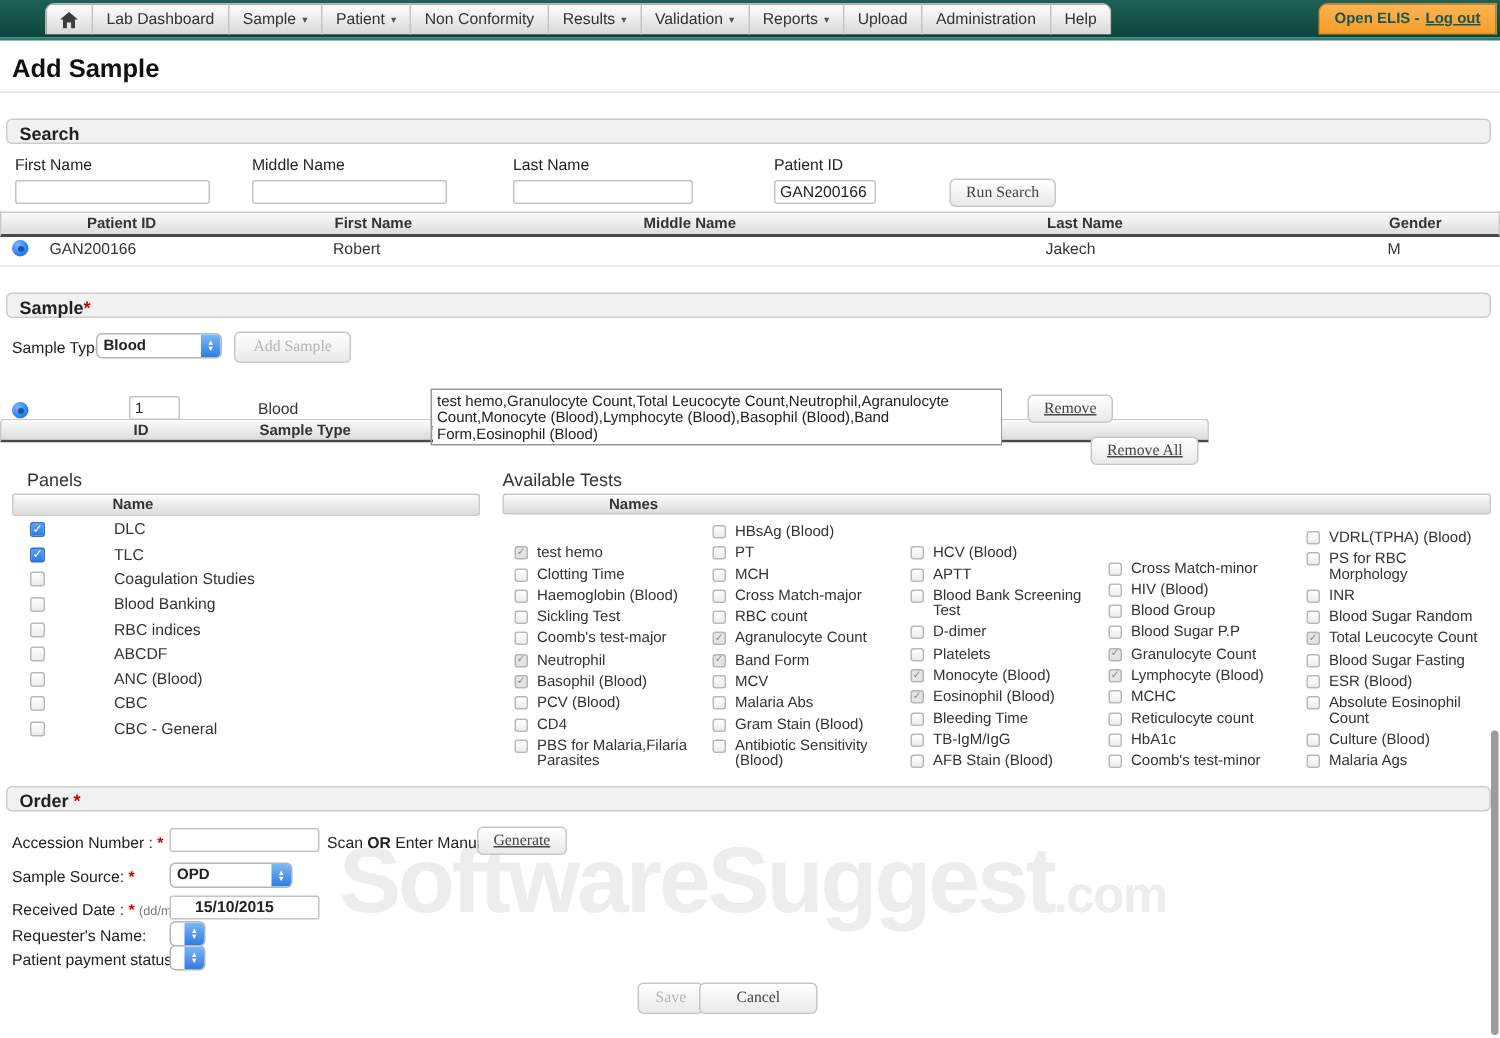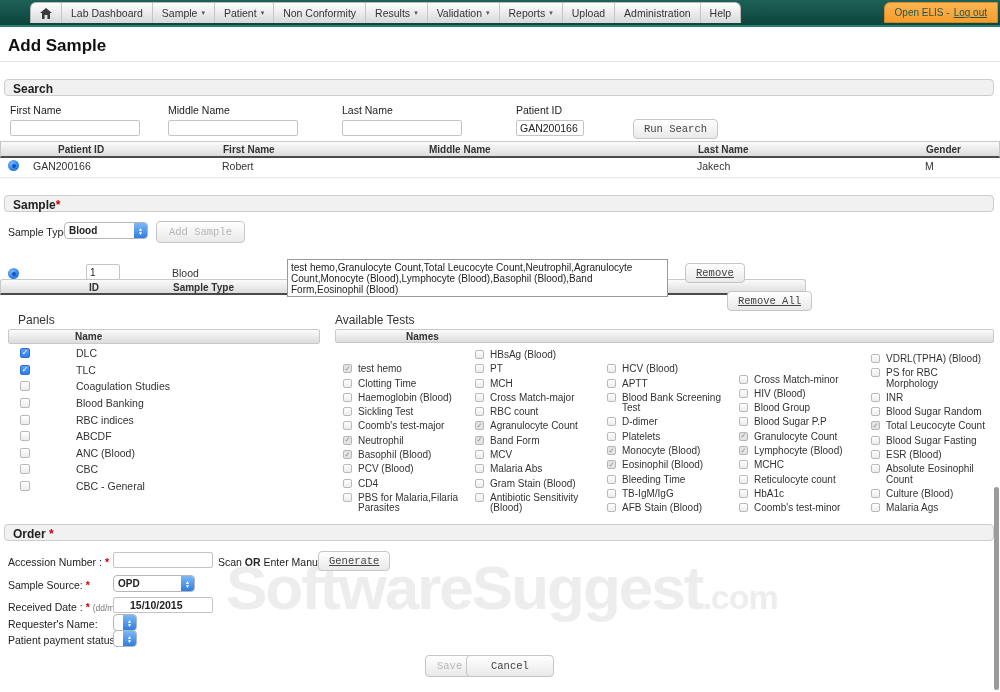--- a/index.html
+++ b/index.html
@@ -15,36 +15,36 @@
   .menubar { position:absolute; top:2px; left:30px; height:21px; display:flex; align-items:stretch;
     background:linear-gradient(#fefefe,#d8d8d8); border:1px solid #b9b9b9; border-bottom:none;
     border-radius:6px 6px 0 0; }
   .menu-item { display:flex; align-items:center; gap:4px; padding:0 9px; font-size:10.5px; color:#333;
     border-right:1px solid #c6c6c6; white-space:nowrap; cursor:pointer; }
   .menu-item:last-child { border-right:none; }
   .caret { font-size:7px; color:#555; }
   .home-cell { display:flex; align-items:center; padding:0 9px; border-right:1px solid #c6c6c6; cursor:pointer; }
   .logout-tab { position:absolute; top:2px; right:2px; height:21px; display:flex; align-items:center;
     padding:0 10px; background:linear-gradient(#fbb452,#f79d2a); border:1px solid #d4882a;
-    border-radius:6px 0 0 0; font-size:10px; font-weight:normal; color:#1d564d; white-space:nowrap; }
+    border-radius:6px 0 0 0; font-size:10px; font-weight:bold; color:#1d564d; white-space:nowrap; }
   .logout-link { text-decoration:underline; margin-left:4px; cursor:pointer; }
 
   
   .page-title { position:absolute; top:36px; left:8px; font-size:17px; font-weight:bold; color:#111; }
   .title-rule { position:absolute; top:61px; left:0; width:1000px; border-top:1px solid #e2e2e2; }
   .section-bar { position:absolute; left:4px; width:990px; height:17px; background:#f1f1f1;
     border:1px solid #ccc; border-radius:4px; padding:2px 8px; font-size:12px; font-weight:bold; color:#222; }
   .req { color:#cc0000; font-weight:bold; }
 
   
   .f-label { position:absolute; font-size:10.5px; color:#222; white-space:nowrap; }
   .t-input { position:absolute; height:16px; border:1px solid #c4c4c4; border-radius:2px;
     font-family:"Liberation Sans",sans-serif; font-size:10.5px; padding:1px 3px; color:#222; background:#fff; }
   .btn { position:absolute; background:linear-gradient(#ffffff,#e9e9e9); border:1px solid #c6c6c6;
-    border-radius:4px; font-family:Liberation Mono, monospace; font-size:10.5px; color:#444;
+    border-radius:4px; font-family:Liberation Serif, serif; font-size:10.5px; color:#444;
     padding:3px 10px; cursor:pointer; white-space:nowrap; }
   .btn.link-label { text-decoration:underline; }
   .btn.disabled { color:#b5b5b5; }
 
   .mac-select { position:absolute; display:flex; align-items:center; height:17px; background:#fff;
     border:1px solid #b5b5b5; border-radius:4px; overflow:hidden; cursor:pointer; }
   .mac-select .val { flex:1; font-size:10px; font-weight:bold; color:#222; padding:0 4px; white-space:nowrap; }
   .stepper { width:13px; align-self:stretch; background:linear-gradient(#7db8f7,#2f7de0);
     display:flex; flex-direction:column; align-items:center; justify-content:center; color:#fff; }
   .stepper span { font-size:5px; line-height:4px; }

